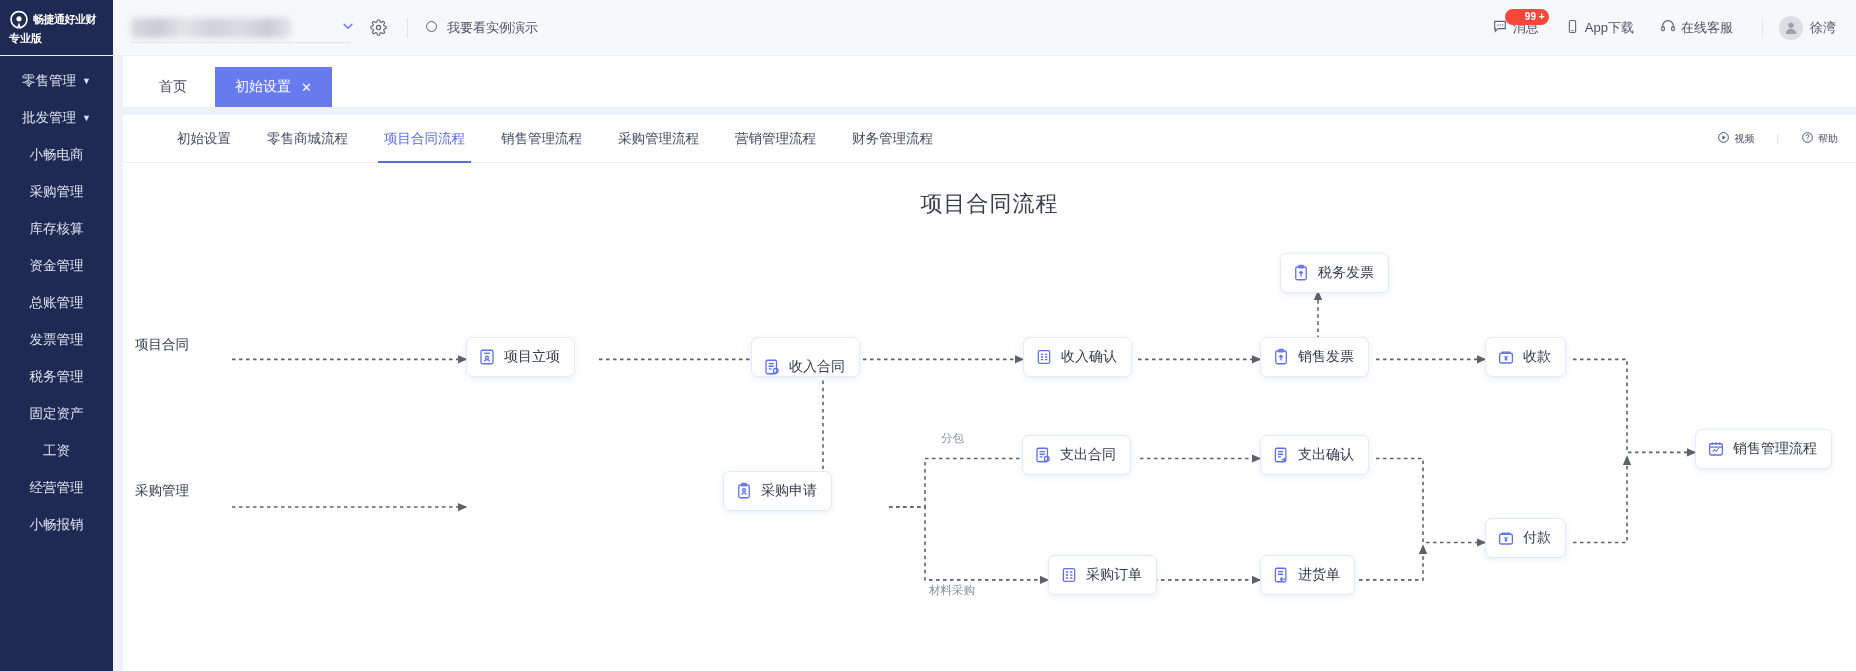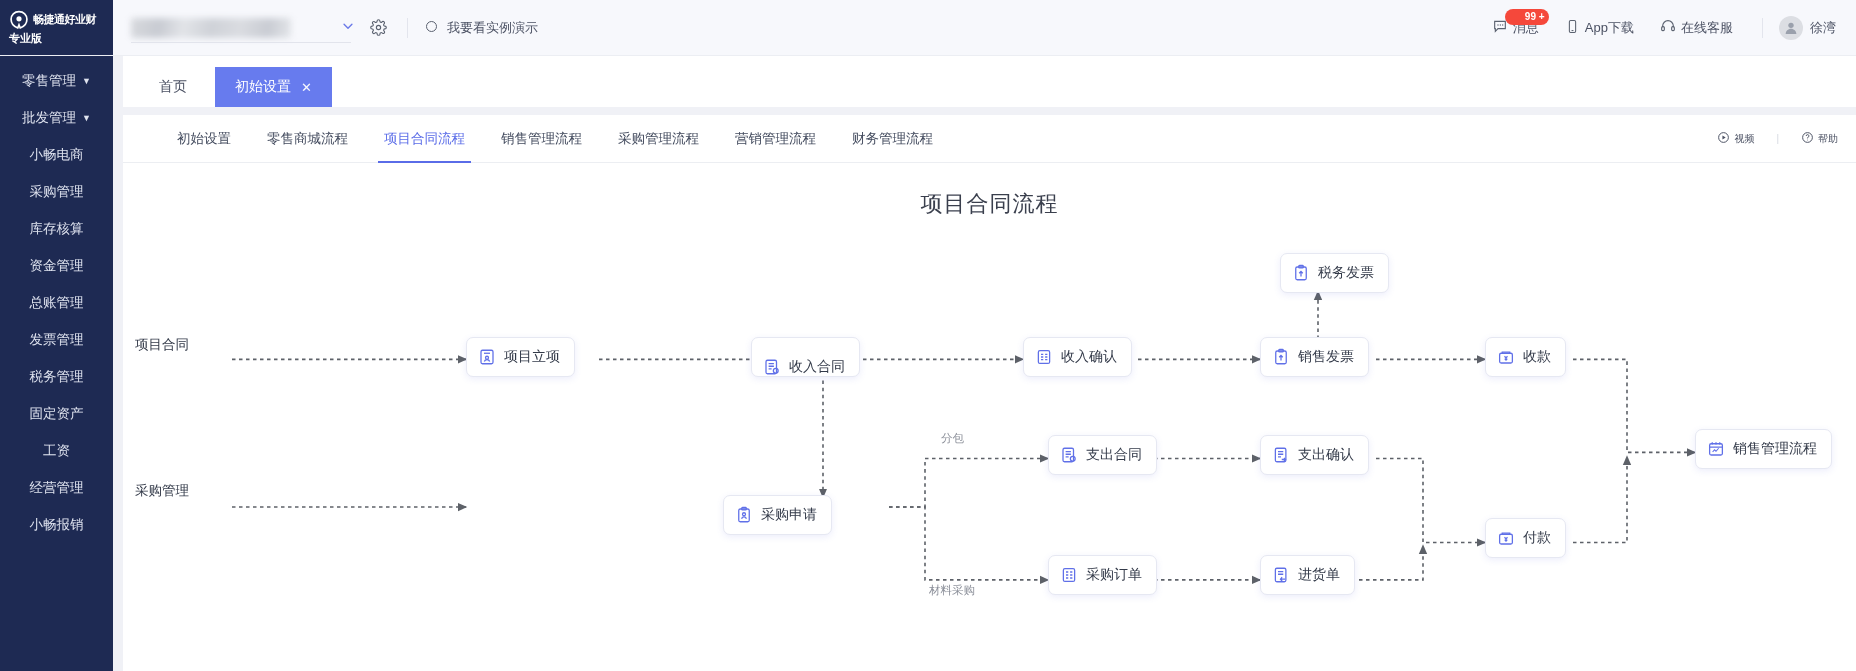--- a/index.html
+++ b/index.html
@@ -394,21 +394,21 @@
           <span class="ico">
             <svg viewBox="0 0 24 24" width="18" height="18" fill="none" stroke="#6070e8" stroke-width="1.7">
               <rect x="3.5" y="5" width="17" height="15" rx="2"></rect>
                 <path d="M3.5 9.5h17M7 3v3M12 3v3M17 3v3"></path>
               <path d="M7.5 16l2.5-3 2 2 3.5-4" stroke-width="1.5"></path>
             </svg>
           </span>
           <span>销售管理流程</span>
         </div>
 
-        <div class="node" style="left:925px; top:272px;">
+        <div class="node" style="left:899px; top:272px;">
           <span class="ico">
             <svg viewBox="0 0 24 24" width="18" height="18" fill="none" stroke="#6070e8" stroke-width="1.7">
               <rect x="4" y="3" width="14" height="18" rx="2"></rect>
                 <path d="M7.5 7.5h7M7.5 11h7M7.5 14.5h4"></path>
                 <circle cx="17" cy="17" r="3.2"></circle>
             </svg>
           </span>
           <span>支出合同</span>
         </div>
 
@@ -427,21 +427,21 @@
           <span class="ico">
             <svg viewBox="0 0 24 24" width="18" height="18" fill="none" stroke="#6070e8" stroke-width="1.7">
               <rect x="3.5" y="7" width="17" height="13" rx="2"></rect>
                 <path d="M7 7V5.5h10V7"></path>
               <path d="M10 11l2 2.2 2-2.2M12 13.2V17M10.2 15h3.6"></path>
             </svg>
           </span>
           <span>付款</span>
         </div>
 
-        <div class="node" style="left:600px; top:332px;">
+        <div class="node" style="left:600px; top:308px;">
           <span class="ico">
             <svg viewBox="0 0 24 24" width="18" height="18" fill="none" stroke="#6070e8" stroke-width="1.7">
               <rect x="5" y="4" width="14" height="17" rx="2"></rect>
                 <rect x="9" y="2" width="6" height="3.2" rx="1"></rect>
               <circle cx="12" cy="11" r="2"></circle>
                 <path d="M8.8 17c.5-1.6 1.8-2.4 3.2-2.4s2.7.8 3.2 2.4"></path>
             </svg>
           </span>
           <span>采购申请</span>
         </div>

